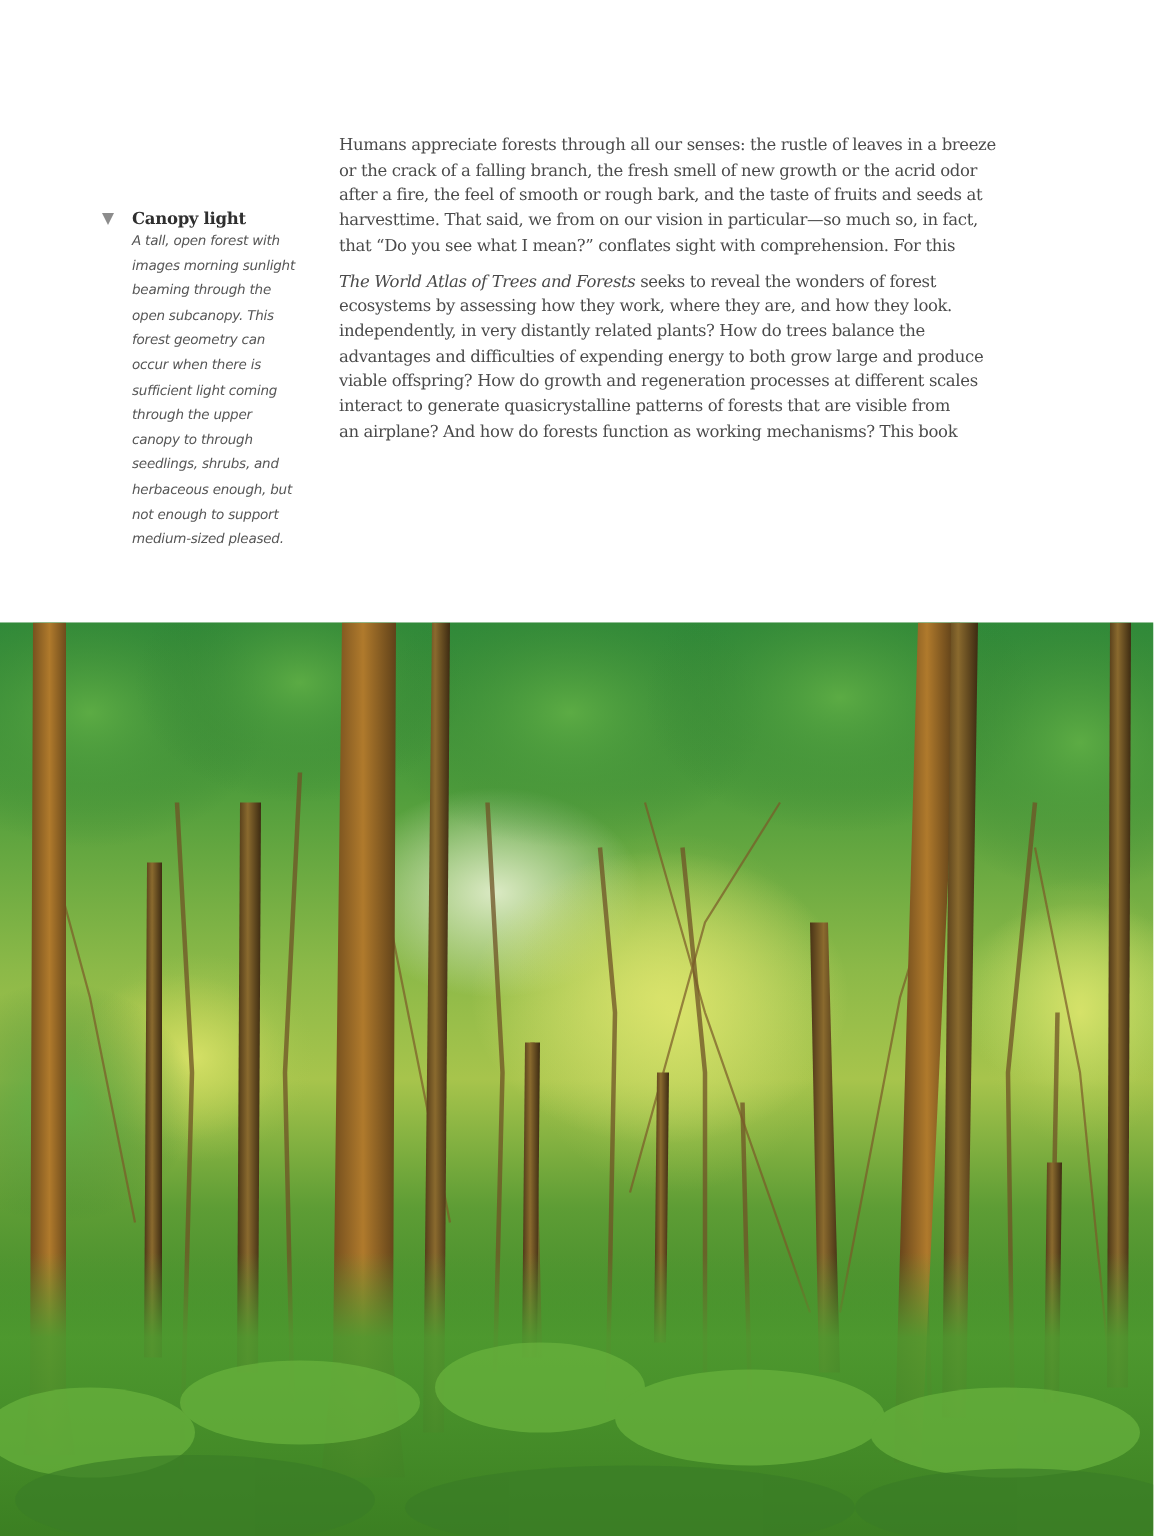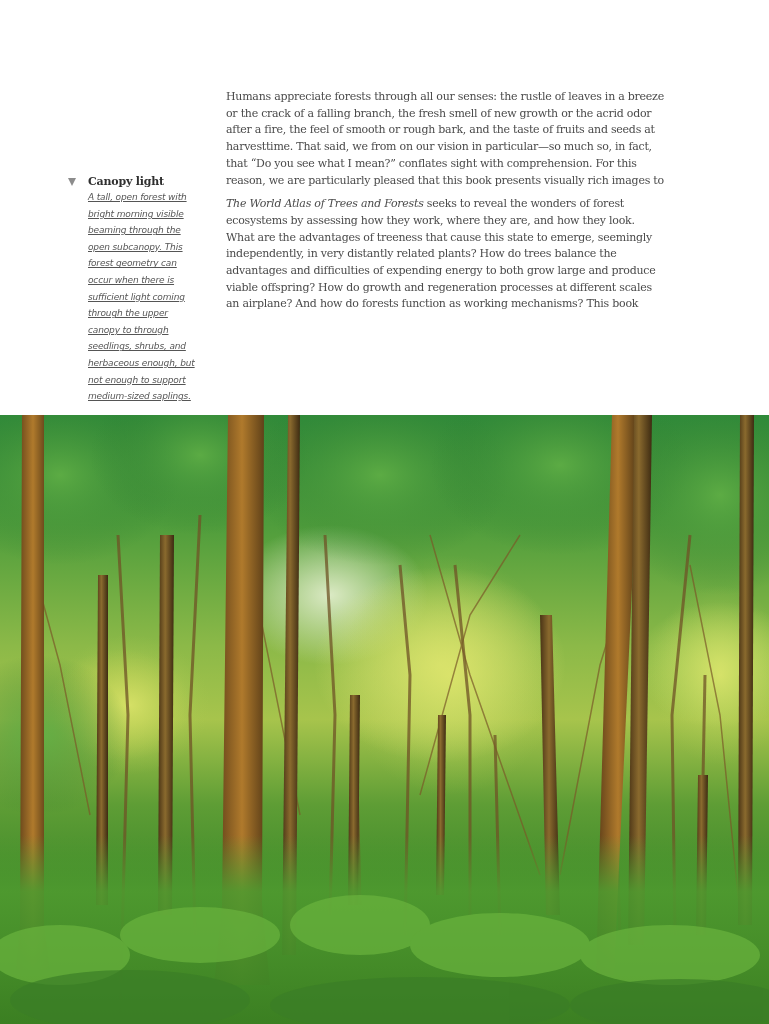--- a/index.html
+++ b/index.html
@@ -6,21 +6,21 @@
   body {
     width: 769px; height: 1024px; overflow: hidden;
     background: #ffffff;
     position: relative;
     font-family: "DejaVu Serif", "Liberation Serif", serif;
   }
   .page { position: absolute; inset: 0; }
 
   
   .caption {
-    position: absolute; left: 66px; top: 139px; width: 140px; margin-top: 36px;
+    position: absolute; left: 66px; top: 139px; width: 140px;
   }
   .caption-head { display: flex; align-items: center; }
   .tri {
     width: 0; height: 0;
     border-left: 4.5px solid transparent;
     border-right: 4.5px solid transparent;
     border-top: 8px solid #8c8c8c;
     margin-left: 2px; margin-right: 12px;
     margin-top: 1px;
   }
@@ -33,21 +33,20 @@
   }
   .caption-body {
     margin-left: 22px;
     margin-top: 1px;
     font-family: "DejaVu Sans", sans-serif;
     font-style: italic;
     font-size: 9px;
     line-height: 16.6px;
     color: #555555;
     letter-spacing: -0.15px;
-    text-decoration: underline;
   }
   .caption-body span { display: block; white-space: nowrap; }
 
   
   .body-text {
     position: absolute; left: 226px; top: 89px; width: 440px;
     font-family: "DejaVu Serif", serif;
     font-size: 11px;
     line-height: 16.7px;
     color: #4a4a4a;
@@ -75,51 +74,50 @@
 
 <div class="page">
 
   <aside class="caption">
     <div class="caption-head">
       <span class="tri"></span>
       <span class="caption-title">Canopy light</span>
     </div>
     <div class="caption-body">
       <span>A tall, open forest with</span>
-      <span>bright morning visible</span>
+      <span>images morning sunlight</span>
       <span>beaming through the</span>
       <span>open subcanopy. This</span>
       <span>forest geometry can</span>
       <span>occur when there is</span>
       <span>sufficient light coming</span>
       <span>through the upper</span>
       <span>canopy to through</span>
       <span>seedlings, shrubs, and</span>
       <span>herbaceous enough, but</span>
       <span>not enough to support</span>
-      <span>medium-sized saplings.</span>
+      <span>medium-sized pleased.</span>
     </div>
   </aside>
 
   <section class="body-text">
     <div class="para">
       <span class="line">Humans appreciate forests through all our senses: the rustle of leaves in a breeze</span>
       <span class="line">or the crack of a falling branch, the fresh smell of new growth or the acrid odor</span>
       <span class="line">after a fire, the feel of smooth or rough bark, and the taste of fruits and seeds at</span>
       <span class="line">harvesttime. That said, we from on our vision in particular—so much so, in fact,</span>
       <span class="line">that “Do you see what I mean?” conflates sight with comprehension. For this</span>
-      <span class="line">reason, we are particularly pleased that this book presents visually rich images to</span>
     </div>
     <div class="para">
       <span class="line"><i>The World Atlas of Trees and Forests</i><span> seeks to reveal the wonders of forest</span></span>
       <span class="line">ecosystems by assessing how they work, where they are, and how they look.</span>
-      <span class="line">What are the advantages of treeness that cause this state to emerge, seemingly</span>
       <span class="line">independently, in very distantly related plants? How do trees balance the</span>
       <span class="line">advantages and difficulties of expending energy to both grow large and produce</span>
       <span class="line">viable offspring? How do growth and regeneration processes at different scales</span>
+      <span class="line">interact to generate quasicrystalline patterns of forests that are visible from</span>
       <span class="line">an airplane? And how do forests function as working mechanisms? This book</span>
     </div>
   </section>
 
   <figure class="photo" style="margin:0;">
     <svg width="769" height="609" viewBox="0 0 769 609">
       <defs>
         <linearGradient id="trunk" x1="0" x2="1" y1="0" y2="0">
           <stop offset="0" stop-color="#4a3416"></stop>
           <stop offset="0.45" stop-color="#8a6a2e"></stop>

